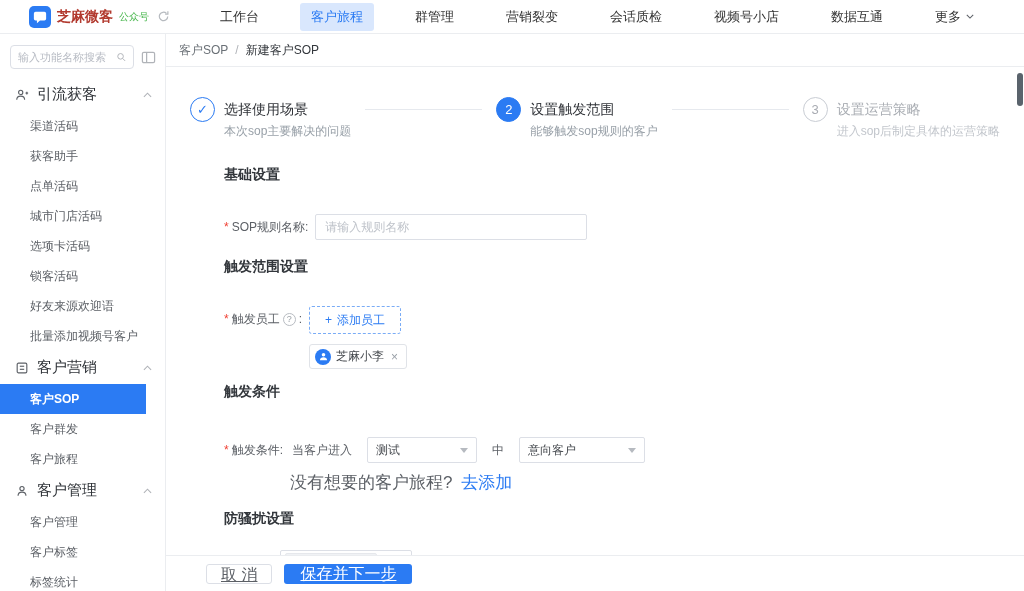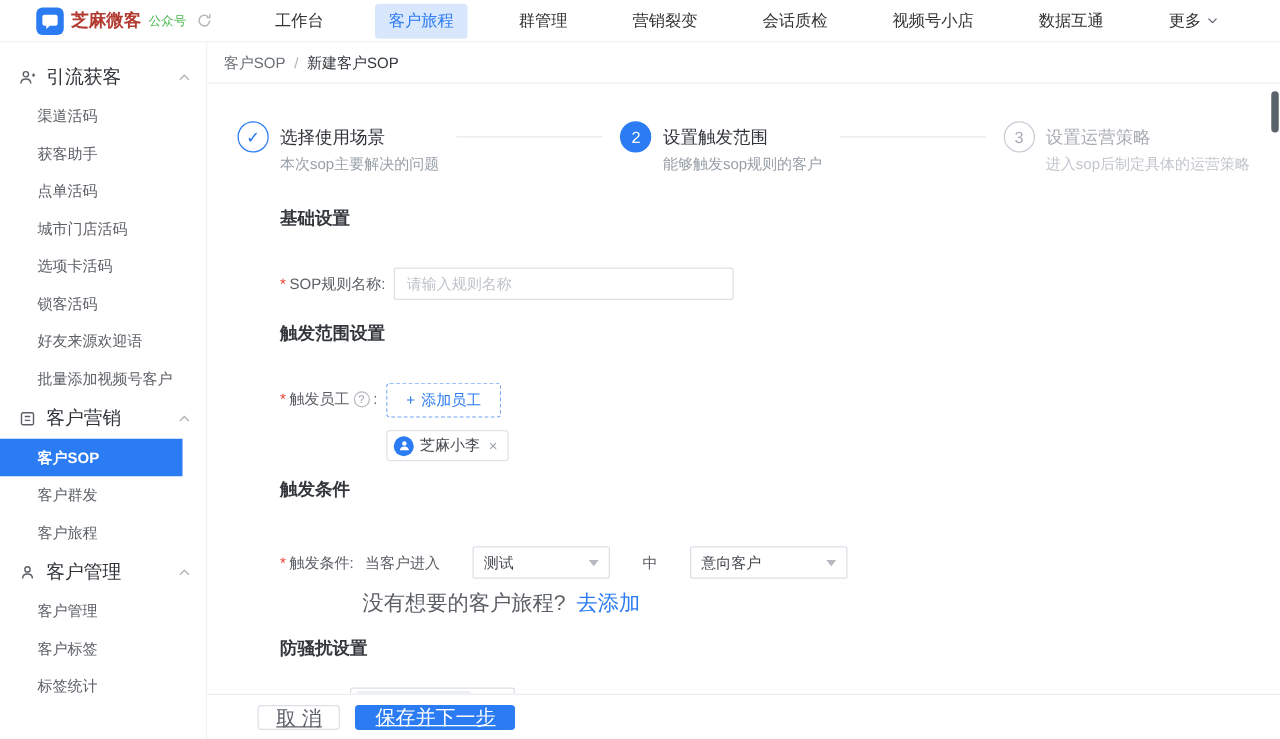--- a/index.html
+++ b/index.html
@@ -66,21 +66,21 @@
   .req { color:#f04134; margin-right:3px; }
   .q-icon { display:inline-flex; width:13px; height:13px; border:1px solid #b8bcc2; border-radius:50%; color:#9aa0a6; font-size:9px; align-items:center; justify-content:center; margin:0 3px; cursor:pointer; }
   .text-input { width:272px; height:26px; border:1px solid #dcdfe6; border-radius:2px; padding:0 9px; font-size:12px; color:#15803d; margin-left:7px; outline:none; }
   .text-input::placeholder { color:#bfc3ca; }
   .row-col { display:flex; flex-direction:column; margin-left:7px; }
   .add-staff-btn { display:inline-flex; align-items:center; gap:5px; height:28px; padding:0 15px; border:1px dashed #7aacf6; border-radius:3px; background:#fff; color:#2b7bf3; font-size:12px; cursor:pointer; align-self:flex-start; }
   .staff-tag { display:inline-flex; align-items:center; gap:5px; border:1px solid #e0e3e8; border-radius:3px; padding:3px 8px 3px 5px; margin-top:10px; align-self:flex-start; background:#fff; color:#45494e; }
   .staff-avatar { width:16px; height:16px; border-radius:50%; background:#2b7bf3; display:flex; align-items:center; justify-content:center; flex:none; }
   .tag-close { color:#9aa0a8; cursor:pointer; margin-left:2px; font-size:12px; line-height:1; }
   .inline-text { margin:0 2px; line-height:26px; }
-  .select { height:26px; border:1px solid #dcdfe6; border-radius:2px; background:#fff; display:inline-flex; align-items:center; padding:0 8px; margin:0 24px; color:#45494e; cursor:pointer; }
+  .select { height:26px; border:1px solid #dcdfe6; border-radius:2px; background:#fff; display:inline-flex; align-items:center; padding:0 8px; margin:0 13px; color:#45494e; cursor:pointer; }
   .select.journey { width:110px; }
   .select.stage { width:126px; }
   .caret-down { width:0; height:0; border:4px solid transparent; border-top:5px solid #b6bac0; margin-left:auto; transform:translateY(2px); }
   .hint-row { margin-top:8px; font-size:17px; color:#5c6066; }
   .hint-link { color:#2b7bf3; cursor:pointer; margin-left:4px; }
   .tagbox { width:132px; height:26px; border:1px solid #dcdfe6; border-radius:2px; margin:0 8px; display:flex; align-items:center; padding:0 4px; background:#fff; }
   .tag-chip { display:inline-flex; align-items:center; gap:4px; background:#f0f2f5; border:1px solid #e6e8ec; border-radius:2px; padding:2px 6px; font-size:11px; color:#5c6066; }
 
   
   .footer { height:36px; flex:none; border-top:1px solid #ebedf0; display:flex; align-items:center; gap:12px; padding-left:40px; background:#fff; }
@@ -124,20 +124,33 @@
         <svg viewBox="0 0 10 6" width="8" height="5" fill="none" stroke="#5c6066" stroke-width="1.3">
             <path d="M1 1l4 4 4-4"></path>
           </svg>
       </span>
     </nav>
   </header>
 
   <div class="body-row">
 
     <aside class="sidebar">
+      <div class="search-row">
+        <div class="search-box">
+          <input placeholder="输入功能名称搜索" style="">
+          <svg viewBox="0 0 16 16" width="12" height="12" fill="none" stroke="#b0b3b8" stroke-width="1.5">
+              <circle cx="7" cy="7" r="4.3"></circle>
+              <line x1="10.4" y1="10.4" x2="14" y2="14"></line>
+            </svg>
+        </div>
+        <svg viewBox="0 0 16 16" width="15" height="15" fill="none" stroke="#b0b3b8" stroke-width="1.3">
+            <rect x="1.5" y="2.5" width="13" height="11" rx="1.5"></rect>
+            <line x1="6" y1="2.5" x2="6" y2="13.5"></line>
+          </svg>
+      </div>
 
       <div class="side-section-header">
         <svg viewBox="0 0 16 16" width="14" height="14" fill="none" stroke="#5c6066" stroke-width="1.3">
             <circle cx="6.5" cy="5" r="2.4"></circle>
             <path d="M2 13.5c0-2.6 2-4.2 4.5-4.2s4.5 1.6 4.5 4.2"></path>
             <line x1="12" y1="5.8" x2="15" y2="5.8"></line>
             <line x1="13.5" y1="4.3" x2="13.5" y2="7.3"></line>
           </svg>
         <span>引流获客</span>
         <span class="chev">

